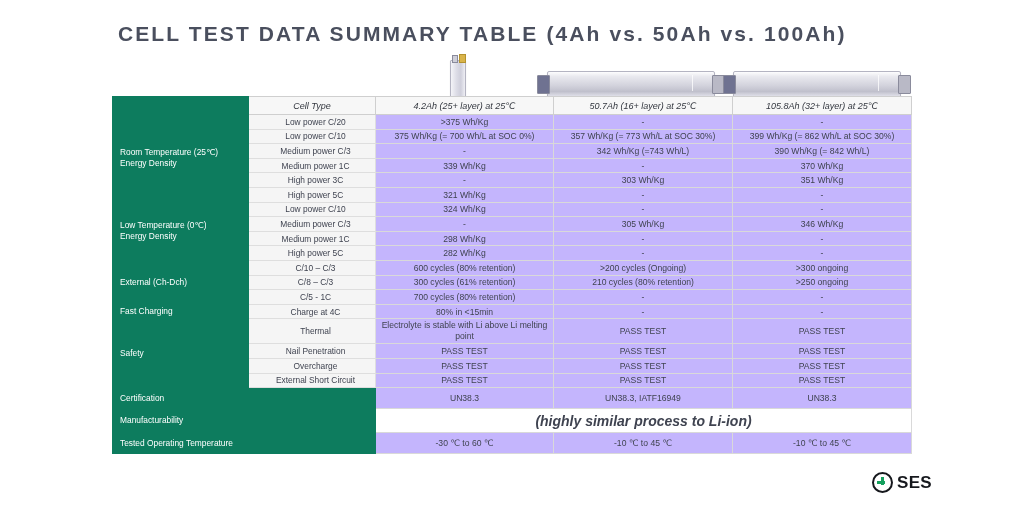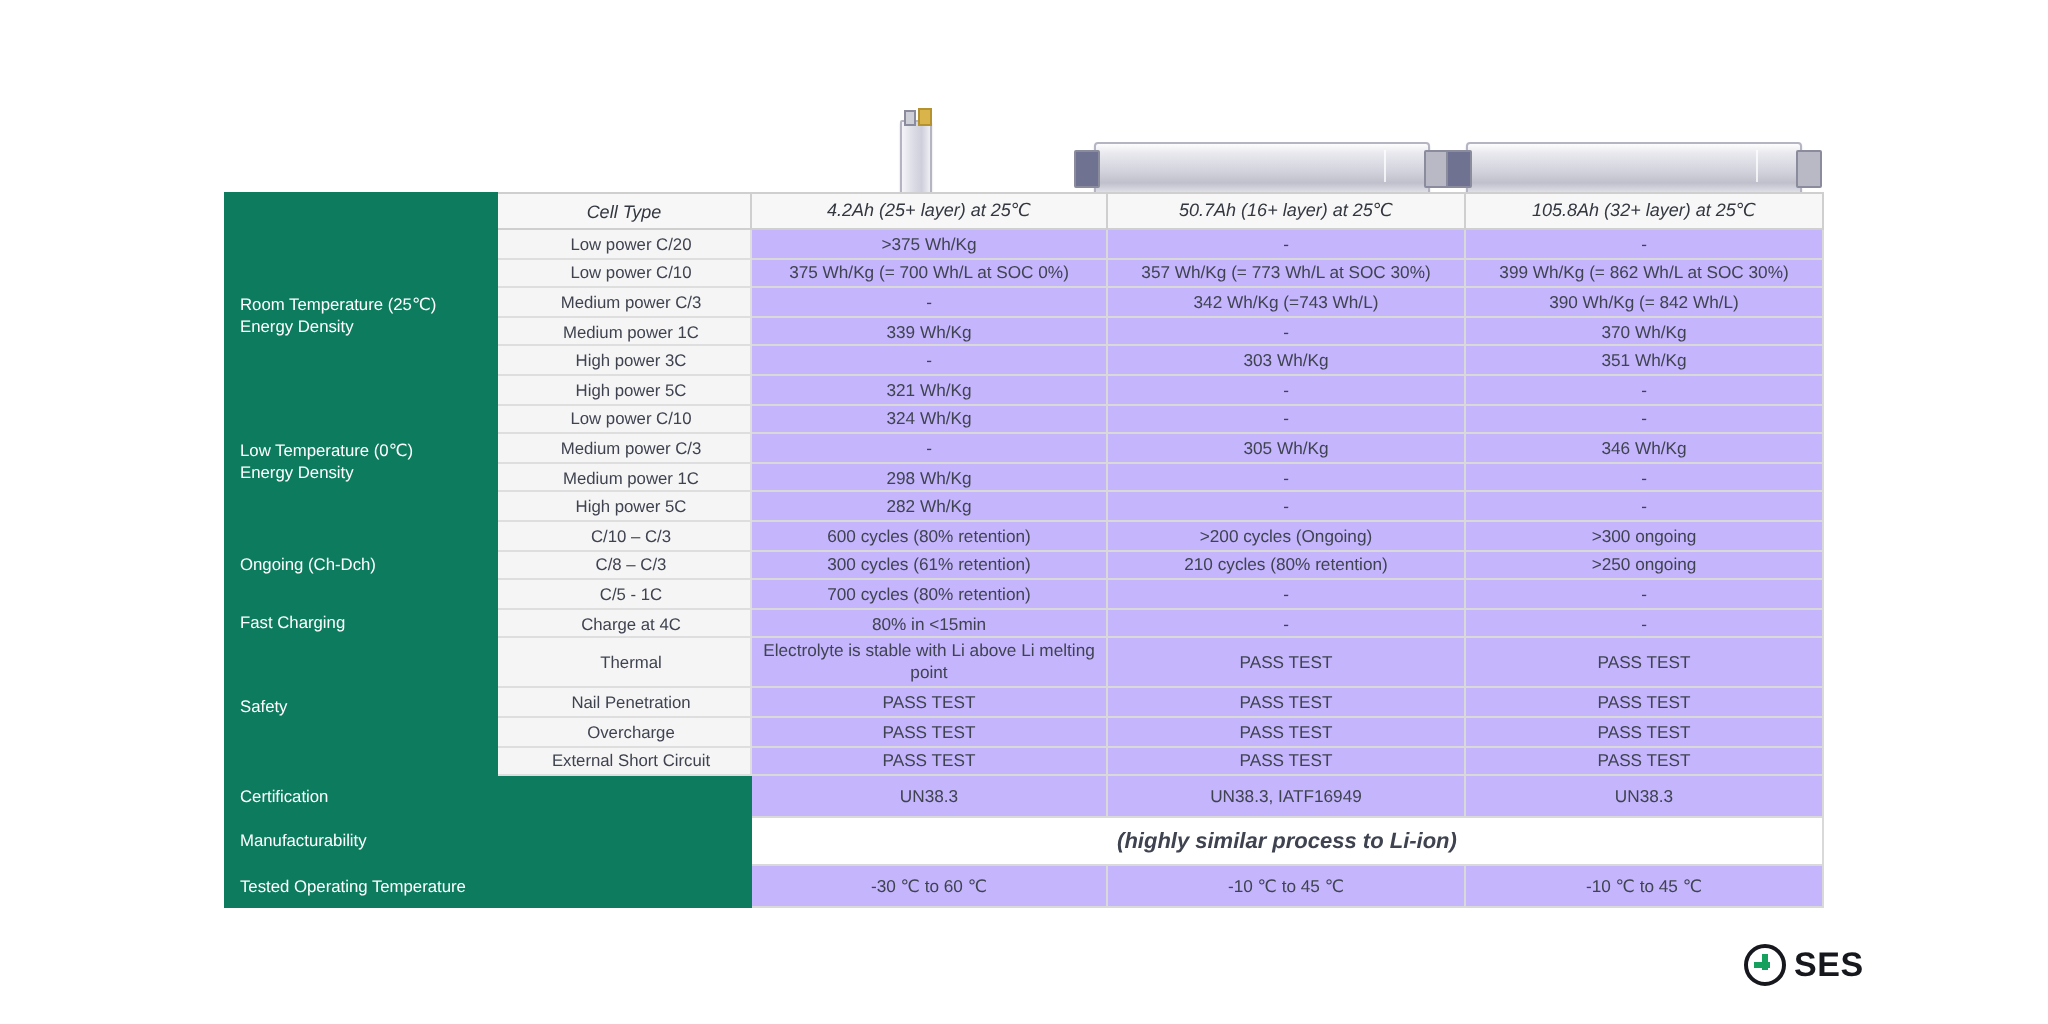--- a/index.html
+++ b/index.html
@@ -82,40 +82,41 @@
   
   td.val{
     background:#c4b5fd;text-align:center;color:#3f4350;
     font-size:8.6px;border-color:#d9d9d9;
   }
   td.val.wrap{line-height:1.28;padding:1px 4px;}
   tr.r{height:14.6px;}
 
   
   td.plain{
-    background:#ffffff;text-align:center;color:#3f4350;font-size:11px;
+    background:#ffffff;text-align:center;color:#3f4350;font-size:14px;
     border-color:#d9d9d9;
   }
   td.italic{font-style:italic;font-weight:700;}
   tr.tall{height:21px;}
   tr.tall2{height:24px;}
 
   
   .logo{position:absolute;left:872px;top:472px;display:flex;align-items:center;gap:4px;}
   .logo-mark{position:relative;width:17px;height:17px;border:2px solid #16181d;border-radius:50%;}
   .logo-mark .v,.logo-mark .h{position:absolute;background:#15a05e;}
   .logo-mark .v{left:50%;top:2.5px;margin-left:-1.4px;width:2.8px;height:8px;}
   .logo-mark .h{top:50%;left:2.5px;margin-top:-1.4px;height:2.8px;width:8px;}
   .logo-text{font-size:17px;font-weight:700;letter-spacing:.3px;color:#16181d;}
 </style>
 </head>
 <body>
 
 <div class="page">
 
+  <div class="title">CELL TEST DATA SUMMARY TABLE (4Ah vs. 50Ah vs. 100Ah)</div>
 
   <div class="cells">
     <div class="cellwrap cell-small">
       <div class="pouch"></div>
       <div class="tab tab-a"></div>
       <div class="tab tab-b"></div>
     </div>
     <div class="cellwrap cell-mid">
       <div class="pouch"></div>
       <div class="tab tab-left"></div>
@@ -202,21 +203,21 @@
           <td class="val">-</td>
           <td class="val">-</td>
         </tr>
         <tr class="r">
           <td class="sub">High power 5C</td>
           <td class="val">282 Wh/Kg</td>
           <td class="val">-</td>
           <td class="val">-</td>
         </tr>
         <tr class="r">
-          <td class="grp" rowspan="3">Ongoing (Ch-Dch)</td>
+          <td class="grp" rowspan="3">External (Ch-Dch)</td>
           <td class="sub">C/10 – C/3</td>
           <td class="val">600 cycles (80% retention)</td>
           <td class="val">&gt;200 cycles (Ongoing)</td>
           <td class="val">&gt;300 ongoing</td>
         </tr>
         <tr class="r">
           <td class="sub">C/8 – C/3</td>
           <td class="val">300 cycles (61% retention)</td>
           <td class="val">210 cycles (80% retention)</td>
           <td class="val">&gt;250 ongoing</td>

